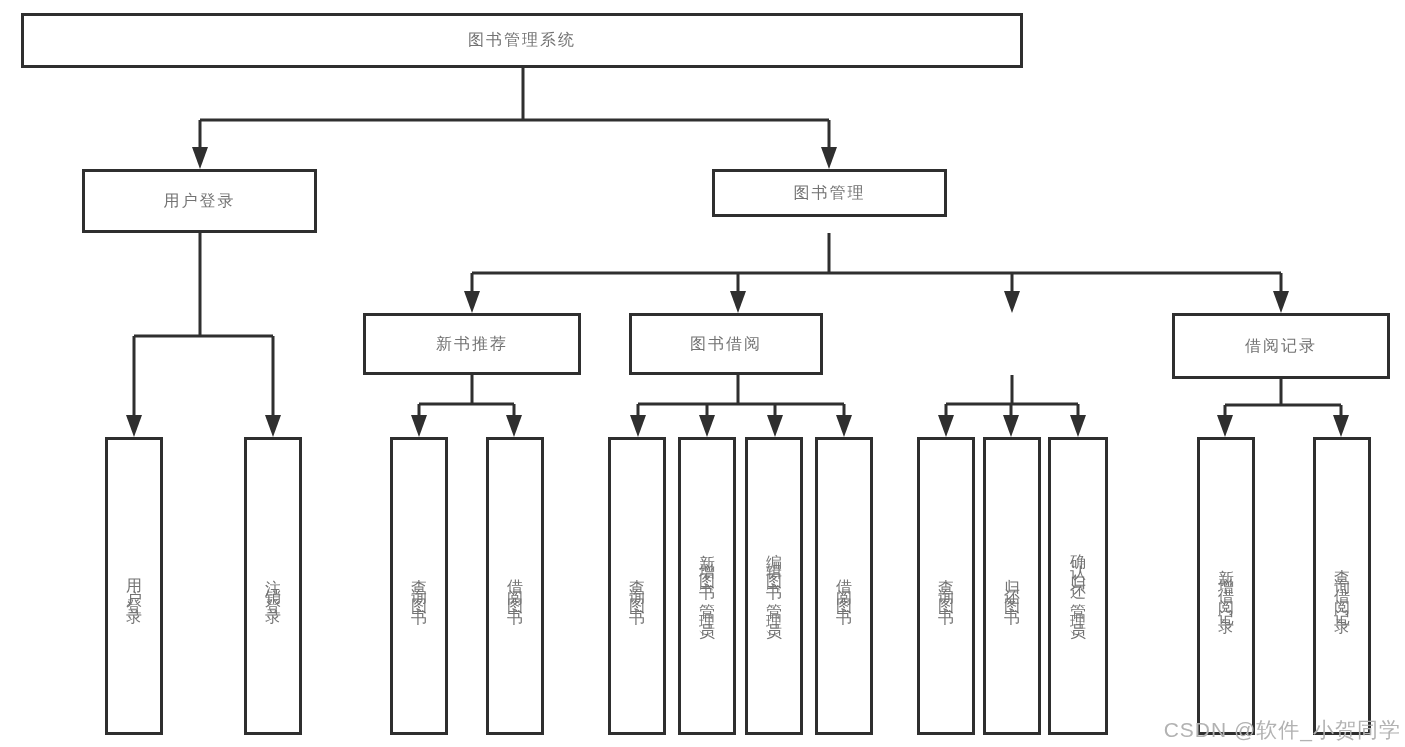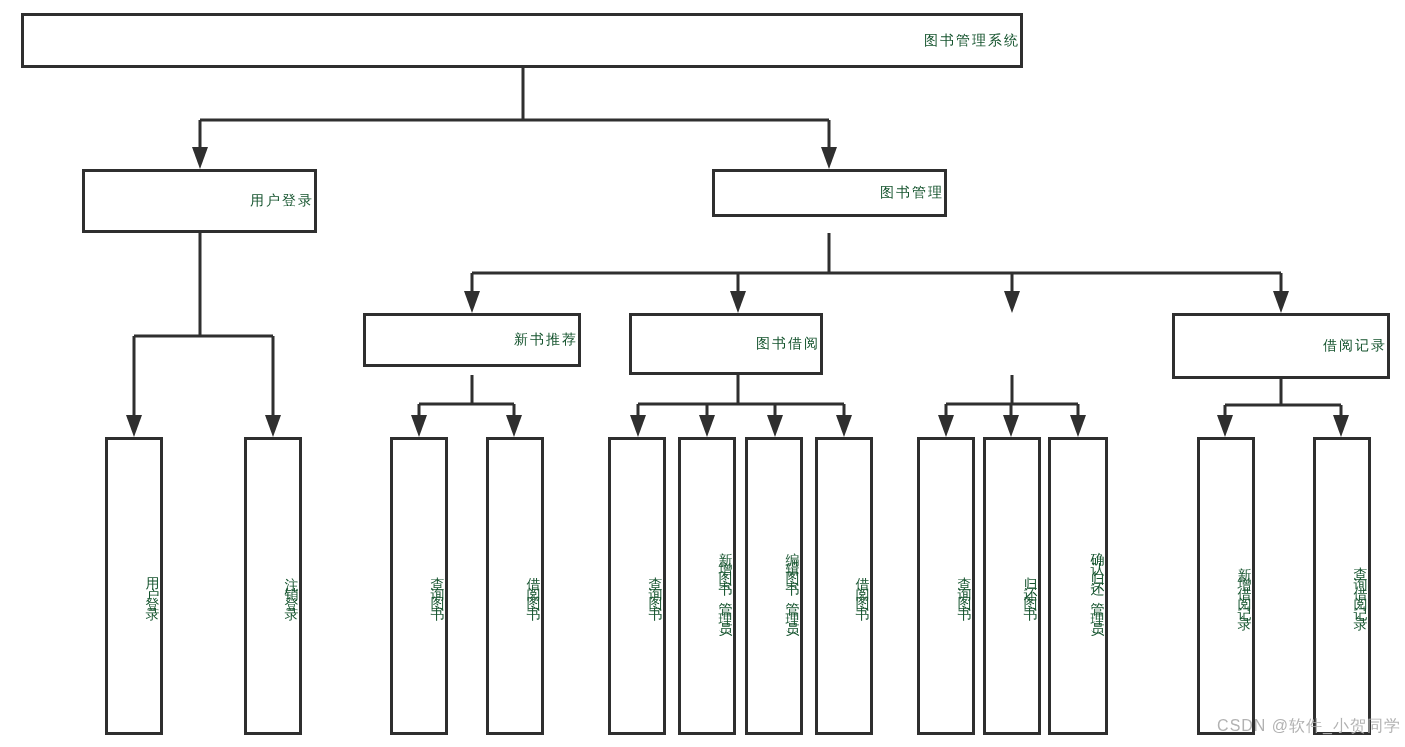--- a/index.html
+++ b/index.html
@@ -17,44 +17,44 @@
     width: 1405px; height: 747px;
     pointer-events: none;
   }
   .node {
     position: absolute;
     box-sizing: border-box;
     border: 3px solid #2f2f2f;
     background: #ffffff;
     display: flex;
     align-items: center;
-    justify-content: flex-end;
-    color: #14532d;
-    font-size: 14px;
+    justify-content: center;
+    color: #737373;
+    font-size: 16px;
     letter-spacing: 2px;
     white-space: nowrap;
     z-index: 2;
   }
   .leaf {
     top: 437px;
     width: 58px;
     height: 298px;
   }
   .leaf .vlabel {
     writing-mode: vertical-rl;
     text-orientation: mixed;
     letter-spacing: 10px;
     line-height: 1;
     white-space: nowrap;
   }
   .watermark {
     position: absolute;
     right: 4px;
     top: 716px;
-    font-size: 16px;
+    font-size: 21px;
     letter-spacing: 1px;
     color: #b2b2b2;
     z-index: 5;
   }
 </style>
 </head>
 <body>
 
 <div class="stage">
 
@@ -101,21 +101,21 @@
     <span>图书管理系统</span>
   </div>
 
   <div class="node" style="left:82px; top:169px; width:235px; height:64px;">
     <span>用户登录</span>
   </div>
   <div class="node" style="left:712px; top:169px; width:235px; height:48px;">
     <span>图书管理</span>
   </div>
 
-  <div class="node" style="left:363px; top:313px; width:218px; height:54px;">
+  <div class="node" style="left:363px; top:313px; width:218px; height:62px;">
     <span>新书推荐</span>
   </div>
   <div class="node" style="left:629px; top:313px; width:194px; height:62px;">
     <span>图书借阅</span>
   </div>
   <div class="node" style="left:1172px; top:313px; width:218px; height:66px;">
     <span>借阅记录</span>
   </div>
 
   <div class="node leaf" style="left:105px;">

